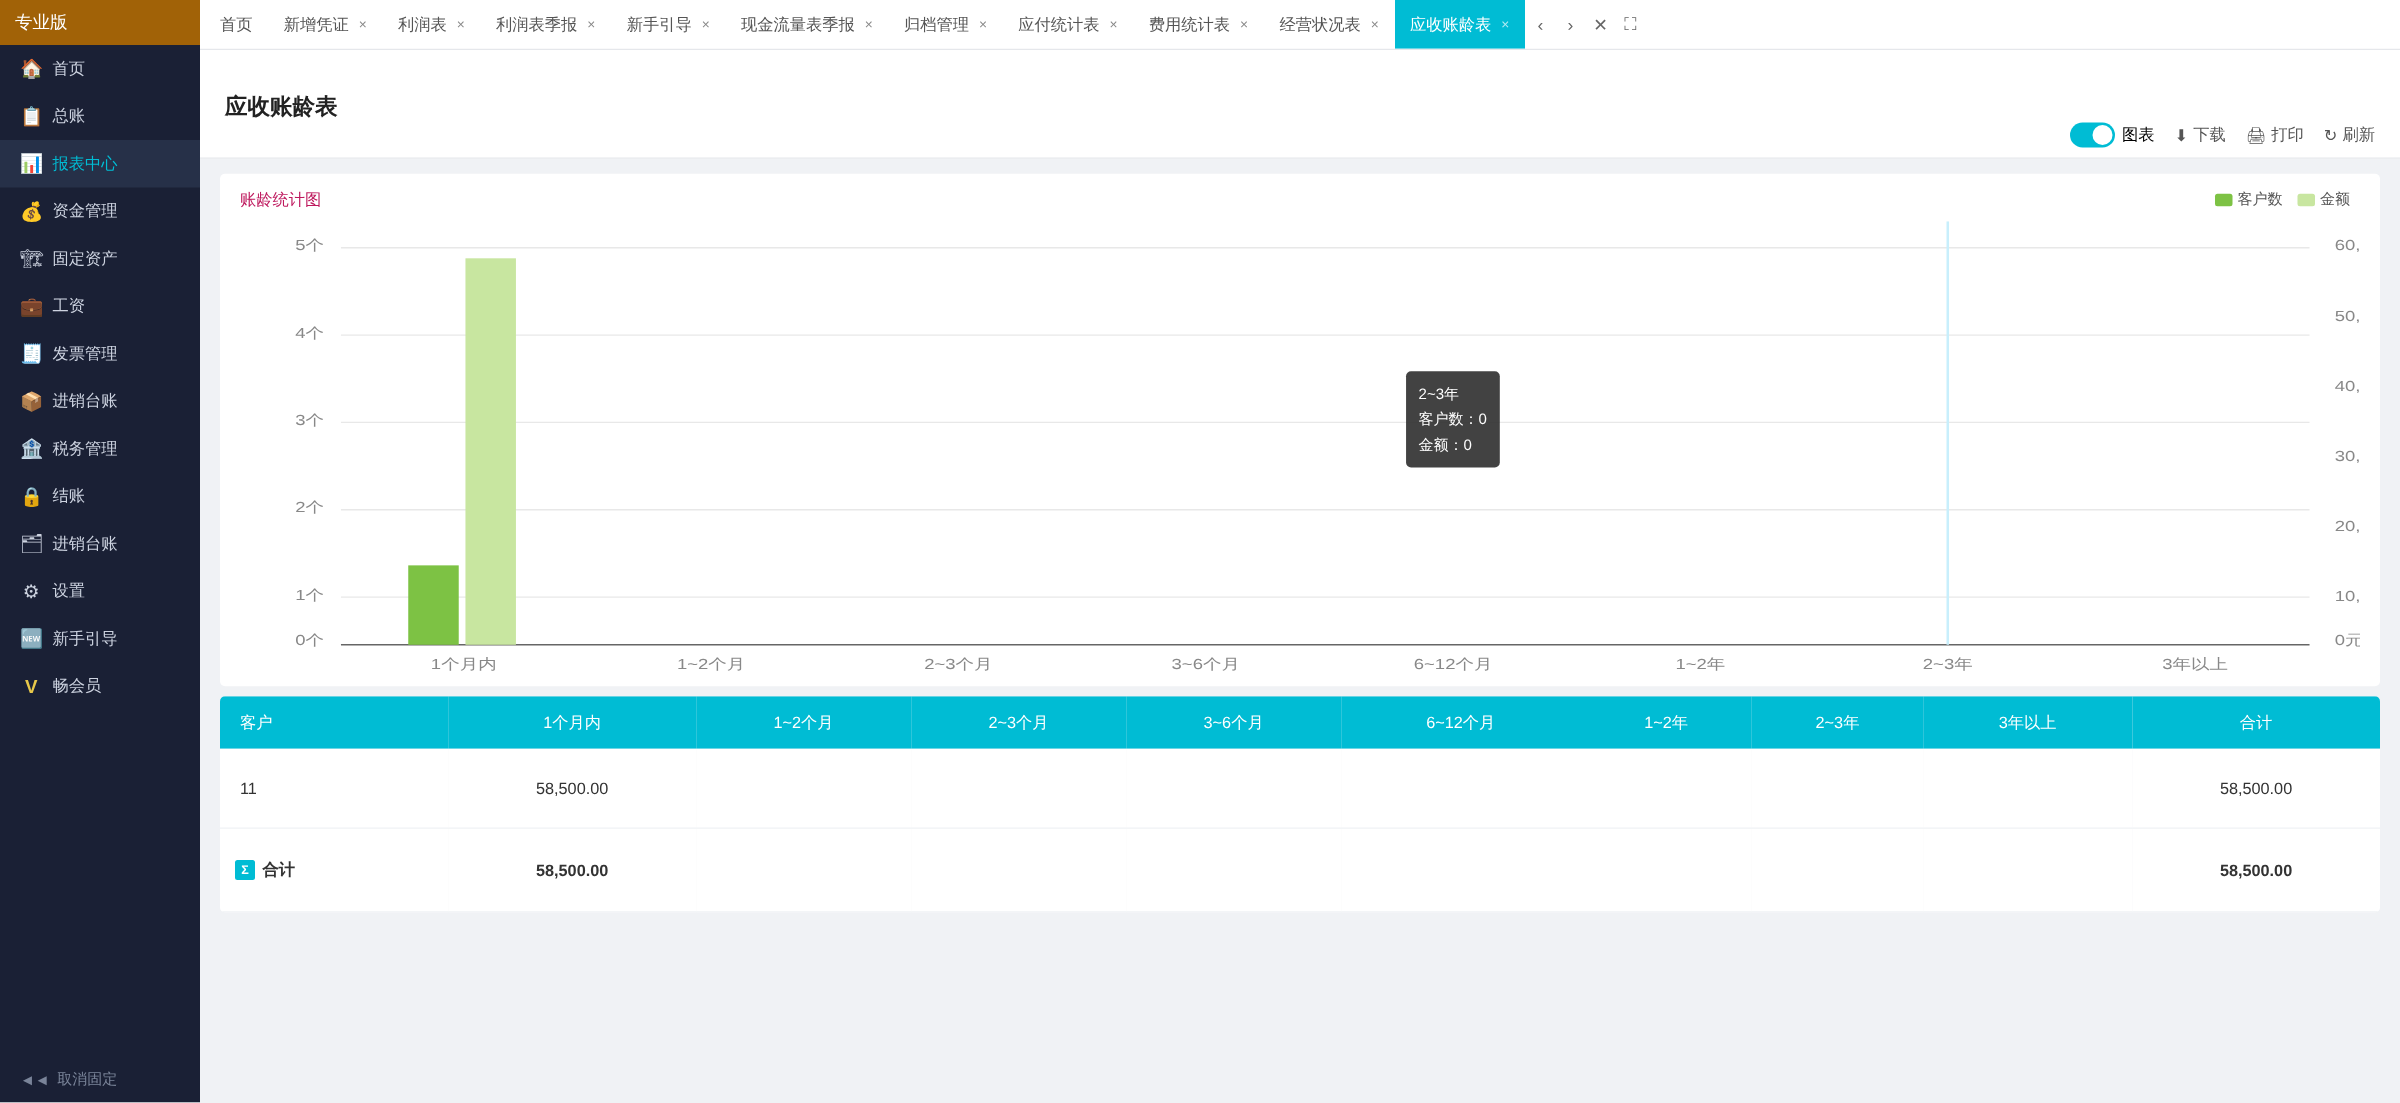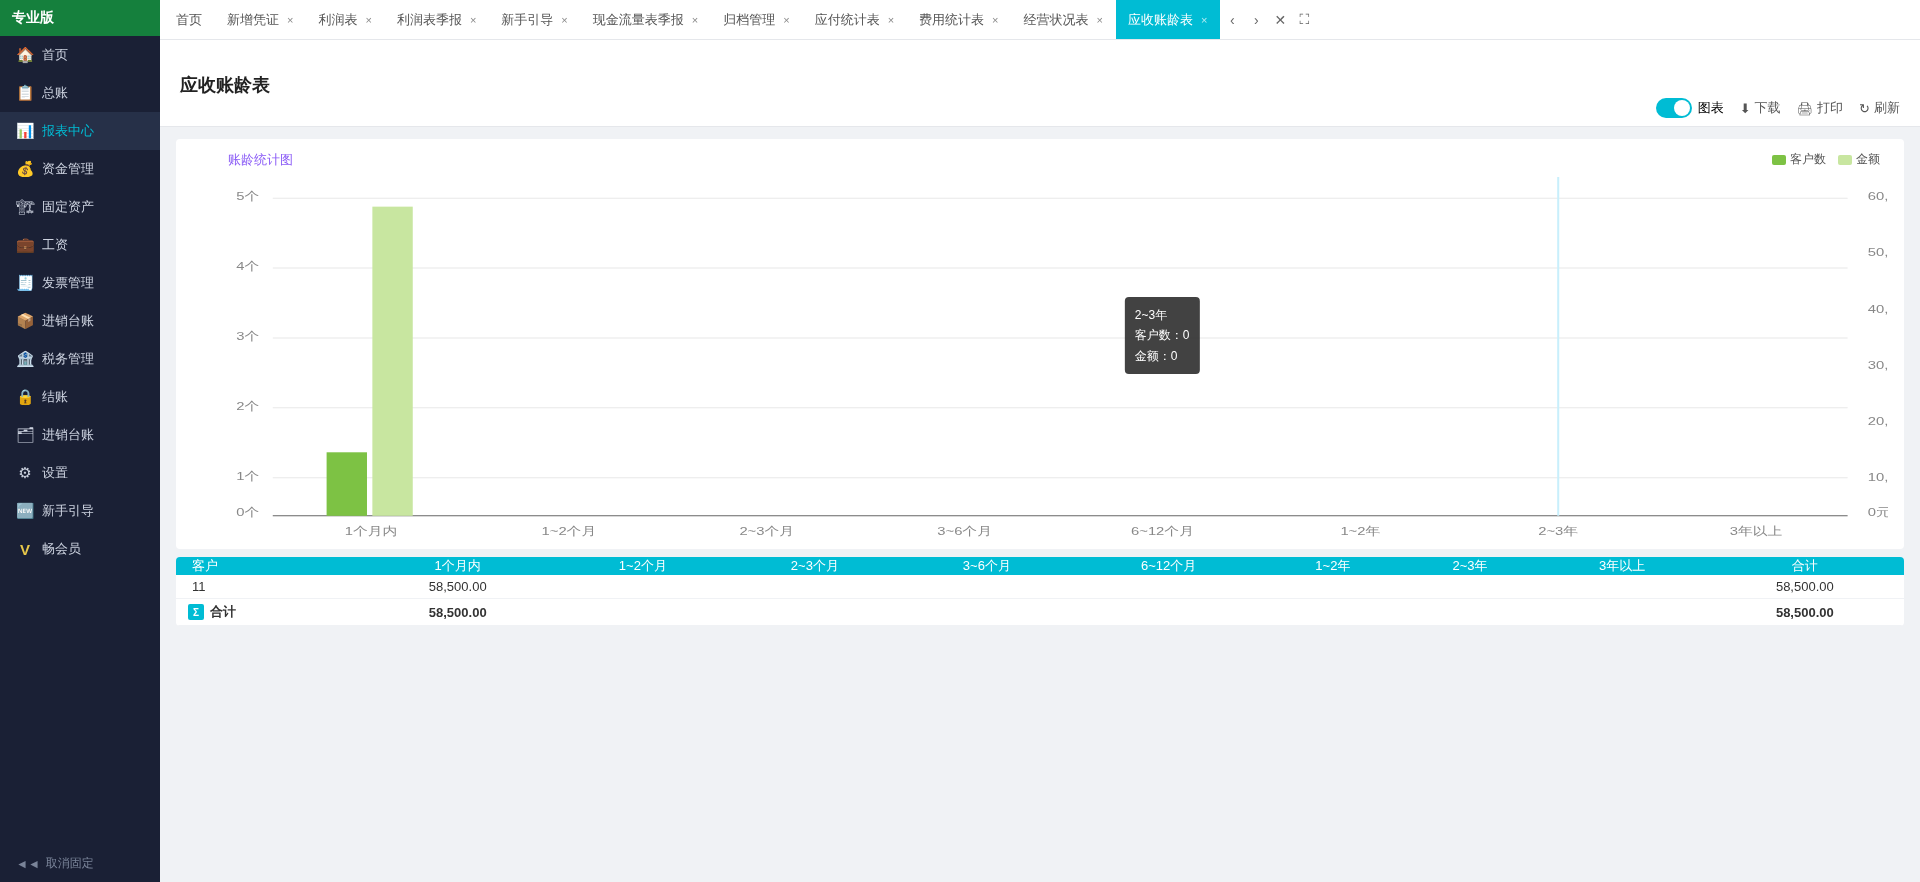--- a/index.html
+++ b/index.html
@@ -9,28 +9,28 @@
     .sidebar {
       width: 160px;
       background: #1a2035;
       color: #cdd3e0;
       display: flex;
       flex-direction: column;
       flex-shrink: 0;
       height: 100%;
     }
     .sidebar-logo {
-      background: #15803d;
+      background: #a16207;
       height: 36px;
       display: flex;
       align-items: center;
       padding: 0 12px;
       color: white;
       font-size: 14px;
-      font-weight: bold;
+      font-weight: normal;
     }
     .sidebar-item {
       display: flex;
       align-items: center;
       padding: 10px 16px;
       cursor: pointer;
       font-size: 13px;
       gap: 8px;
       color: #cdd3e0;
     }
@@ -157,21 +157,21 @@
     }
 
     
     .chart-container {
       background: #fff;
       margin: 12px 16px 8px;
       padding: 12px 16px;
       border-radius: 4px;
       position: relative;
     }
-    .chart-title { font-size: 13px; color: #8b5cf6; margin-bottom: 8px; margin-left: 36px; }
+    .chart-title { font-size: 13px; color: #be185d; margin-bottom: 8px; }
     .chart-legend {
       position: absolute;
       top: 12px;
       right: 24px;
       display: flex;
       align-items: flex-end;
       gap: 12px;
       font-size: 12px;
       color: #555;
     }
@@ -193,31 +193,31 @@
     }
     table {
       width: 100%;
       border-collapse: collapse;
     }
     thead tr {
       background: #00bcd4;
       color: #fff;
     }
     thead th {
-      padding: 0 8px;
+      padding: 12px 8px;
       font-weight: 500;
       font-size: 13px;
       text-align: center;
     }
     tbody tr {
       background: #fff;
       border-bottom: 1px solid #f0f2f5;
     }
     tbody td {
-      padding: 4px 8px;
+      padding: 24px 8px;
       font-size: 13px;
       text-align: center;
       color: #333;
     }
     tbody td:first-child { text-align: left; padding-left: 16px; }
     .total-row {
       background: #fff;
       font-weight: bold;
     }
     .total-row td:first-child {

